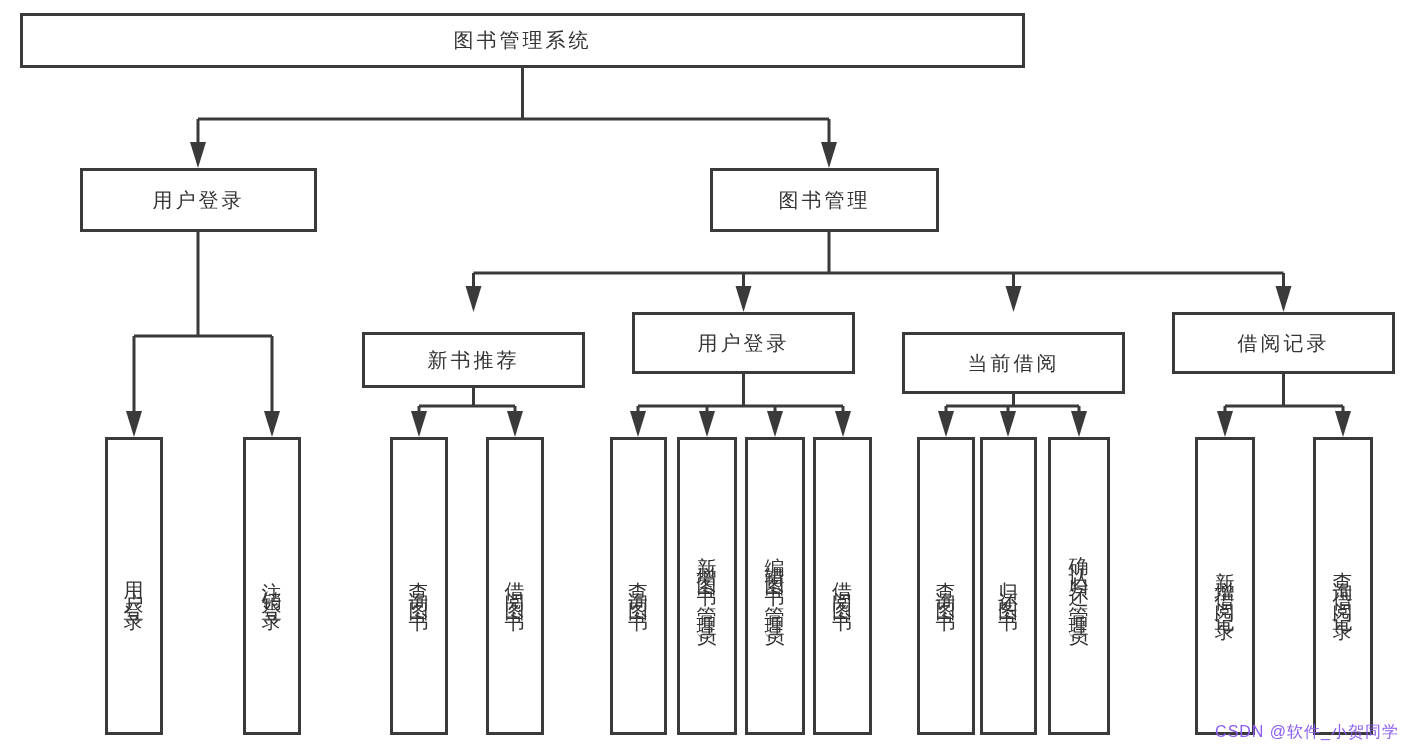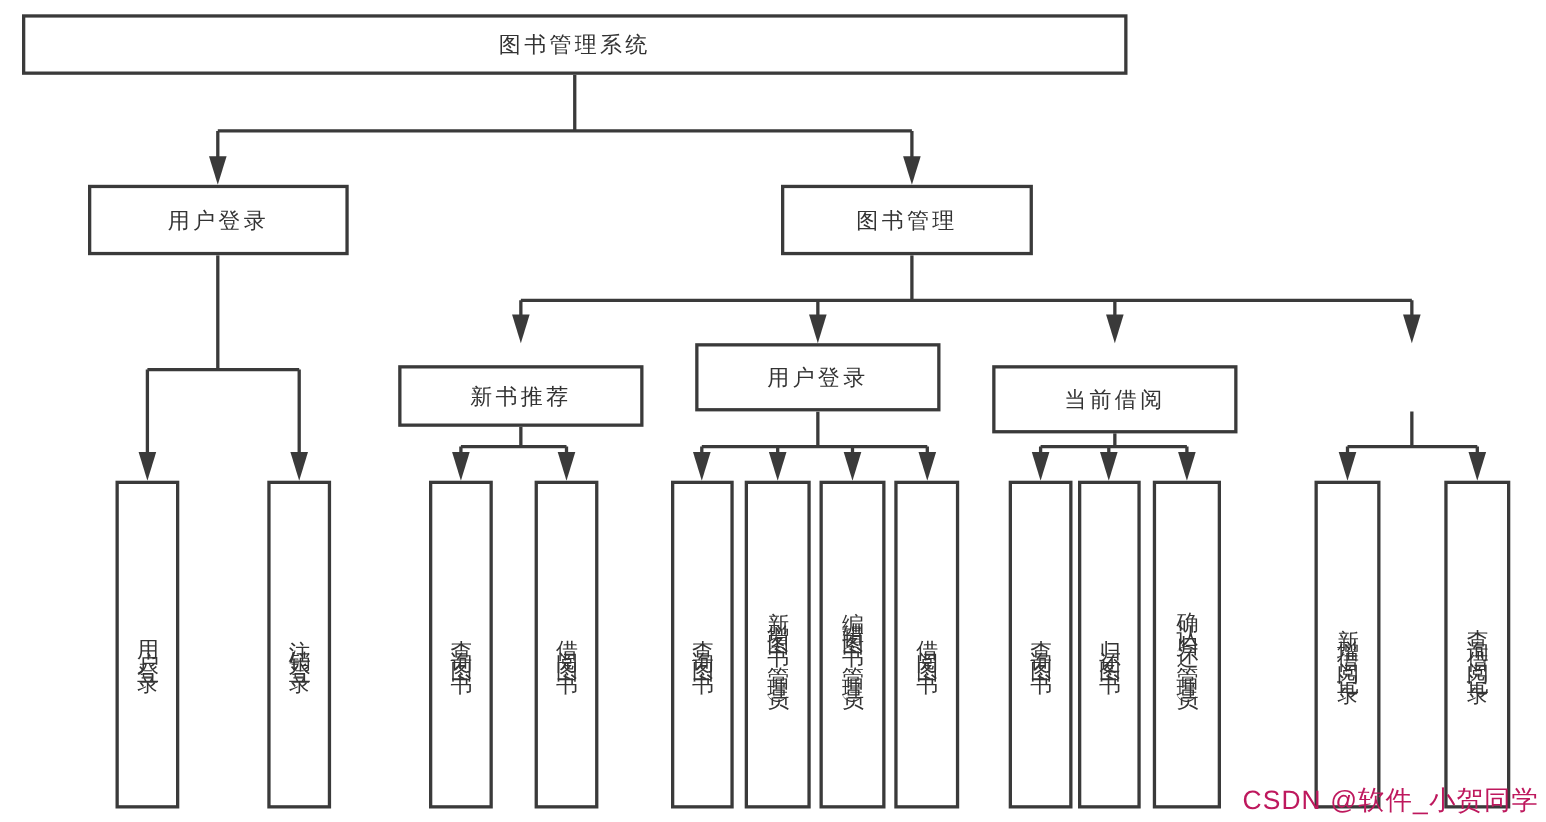--- a/index.html
+++ b/index.html
@@ -41,23 +41,23 @@
     writing-mode: vertical-rl;
     text-orientation: mixed;
     letter-spacing: 10px;
     line-height: 1.2;
     white-space: nowrap;
   }
   .watermark {
     position: absolute;
     right: 6px;
     bottom: 4px;
-    font-size: 24px;
+    font-size: 16px;
     letter-spacing: 1px;
-    color: #be185d;
+    color: #8b5cf6;
     white-space: nowrap;
   }
 </style>
 </head>
 <body>
 
 <div class="stage">
 
   <svg class="connectors" width="1405" height="747" viewBox="0 0 1405 747" xmlns="http://www.w3.org/2000/svg">
     <g stroke="#3a3a3a" stroke-width="3" fill="none">
@@ -129,20 +129,23 @@
 
   <div class="box" style="left:362px; top:332px; width:223px; height:56px">
     <span class="label-h">新书推荐</span>
   </div>
   <div class="box" style="left:632px; top:312px; width:223px; height:62px">
     <span class="label-h">用户登录</span>
   </div>
   <div class="box" style="left:902px; top:332px; width:223px; height:62px">
     <span class="label-h">当前借阅</span>
   </div>
+  <div class="box" style="left:1172px; top:312px; width:223px; height:62px">
+    <span class="label-h">借阅记录</span>
+  </div>
 
   <div class="box" style="left:105px; top:437px; width:58px; height:298px">
     <span class="label-v">用户登录</span>
   </div>
   <div class="box" style="left:243px; top:437px; width:58px; height:298px">
     <span class="label-v">注销登录</span>
   </div>
 
   <div class="box" style="left:390px; top:437px; width:58px; height:298px">
     <span class="label-v">查询图书</span>

